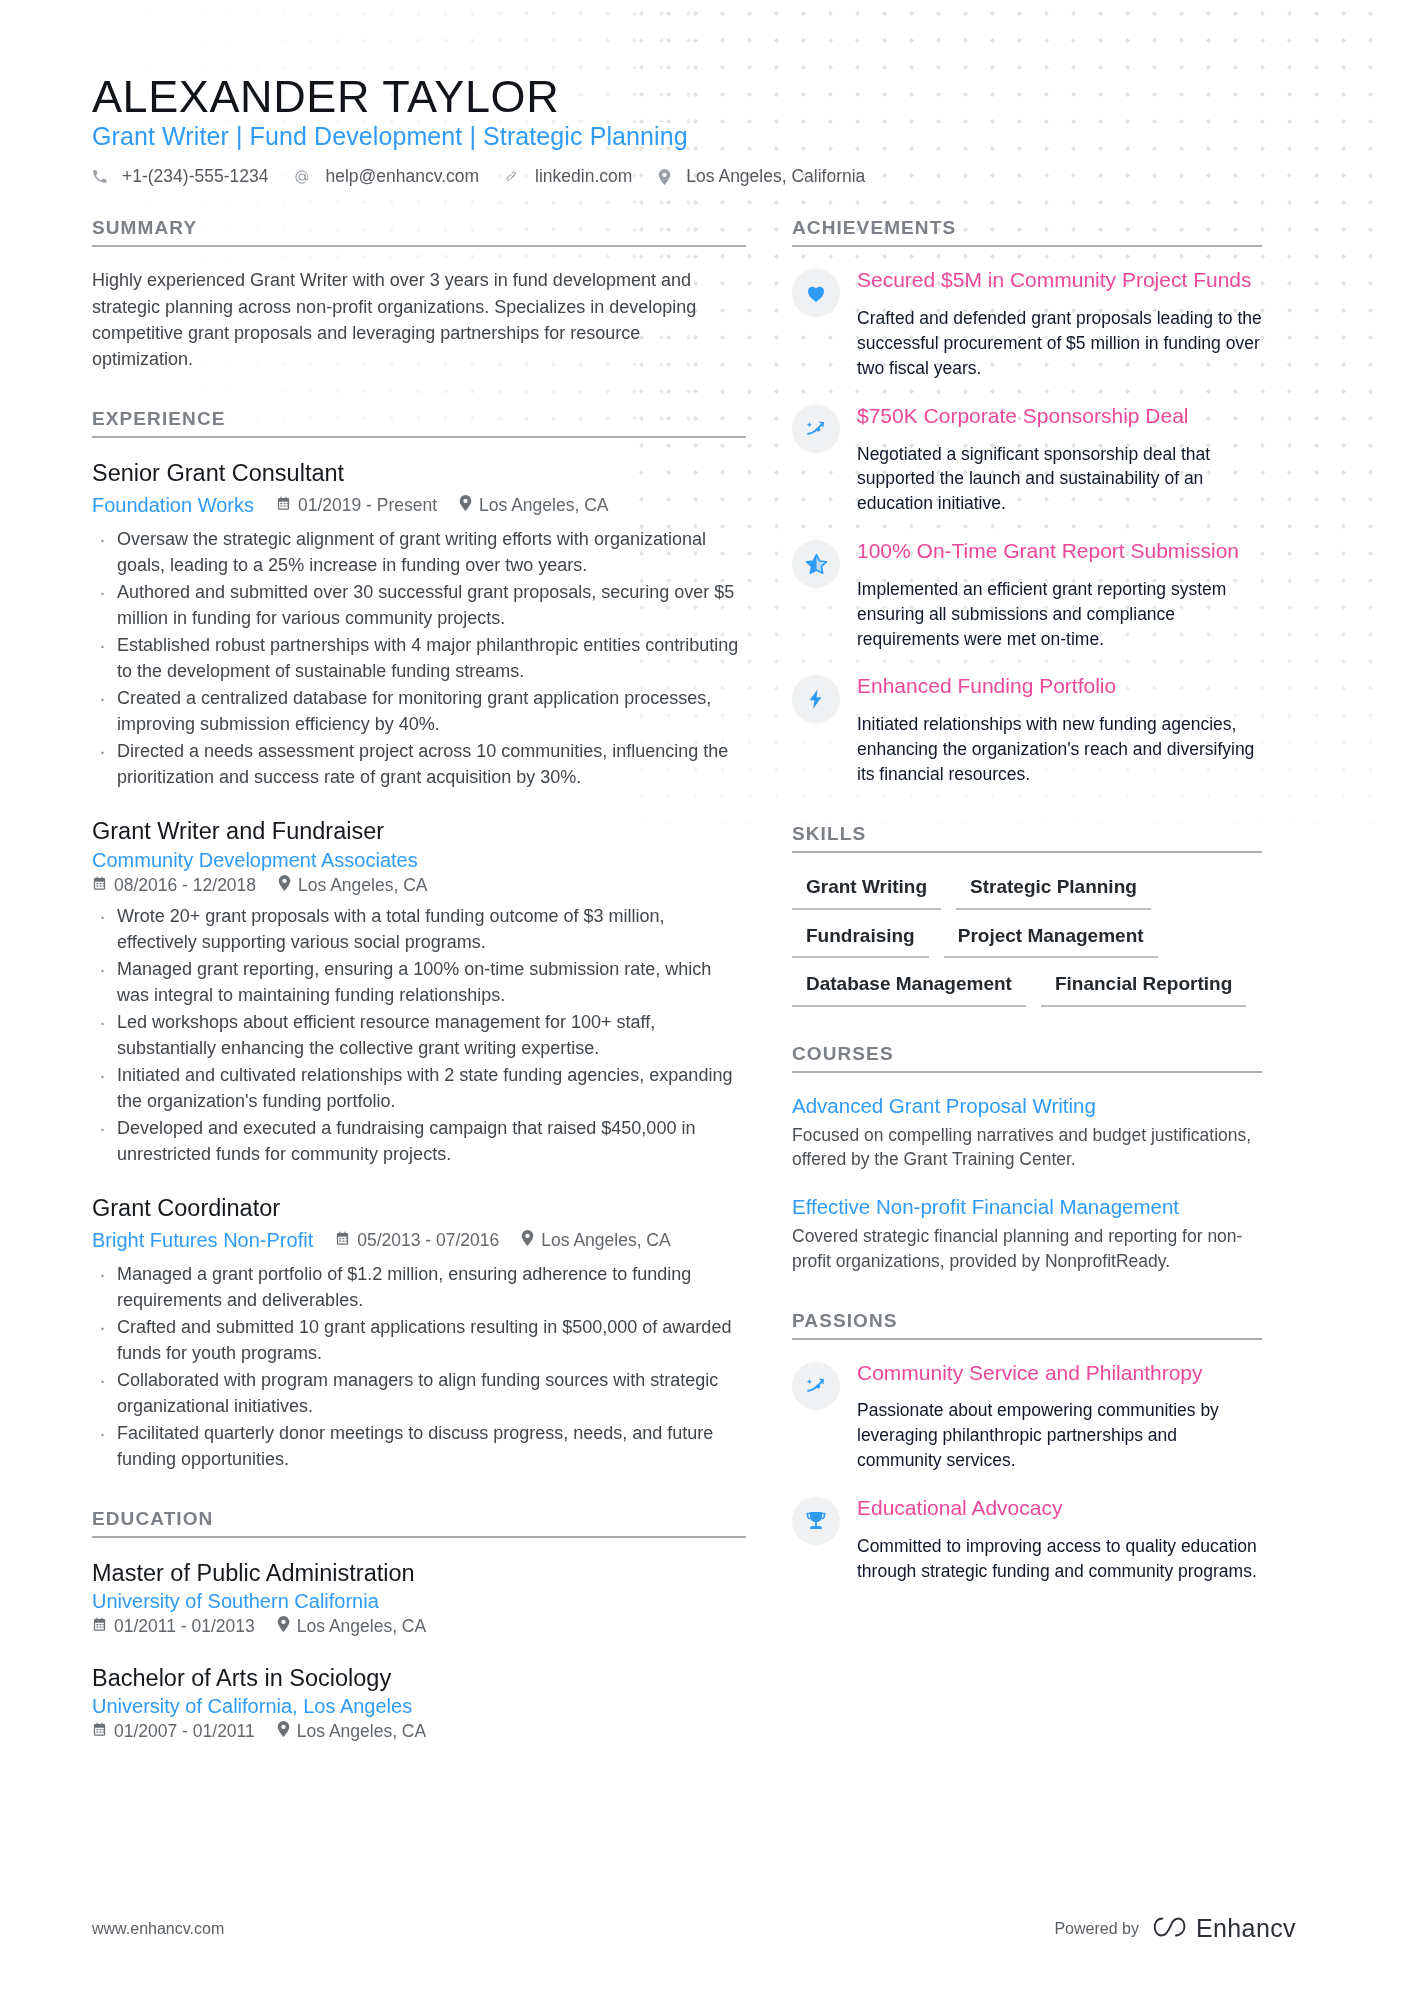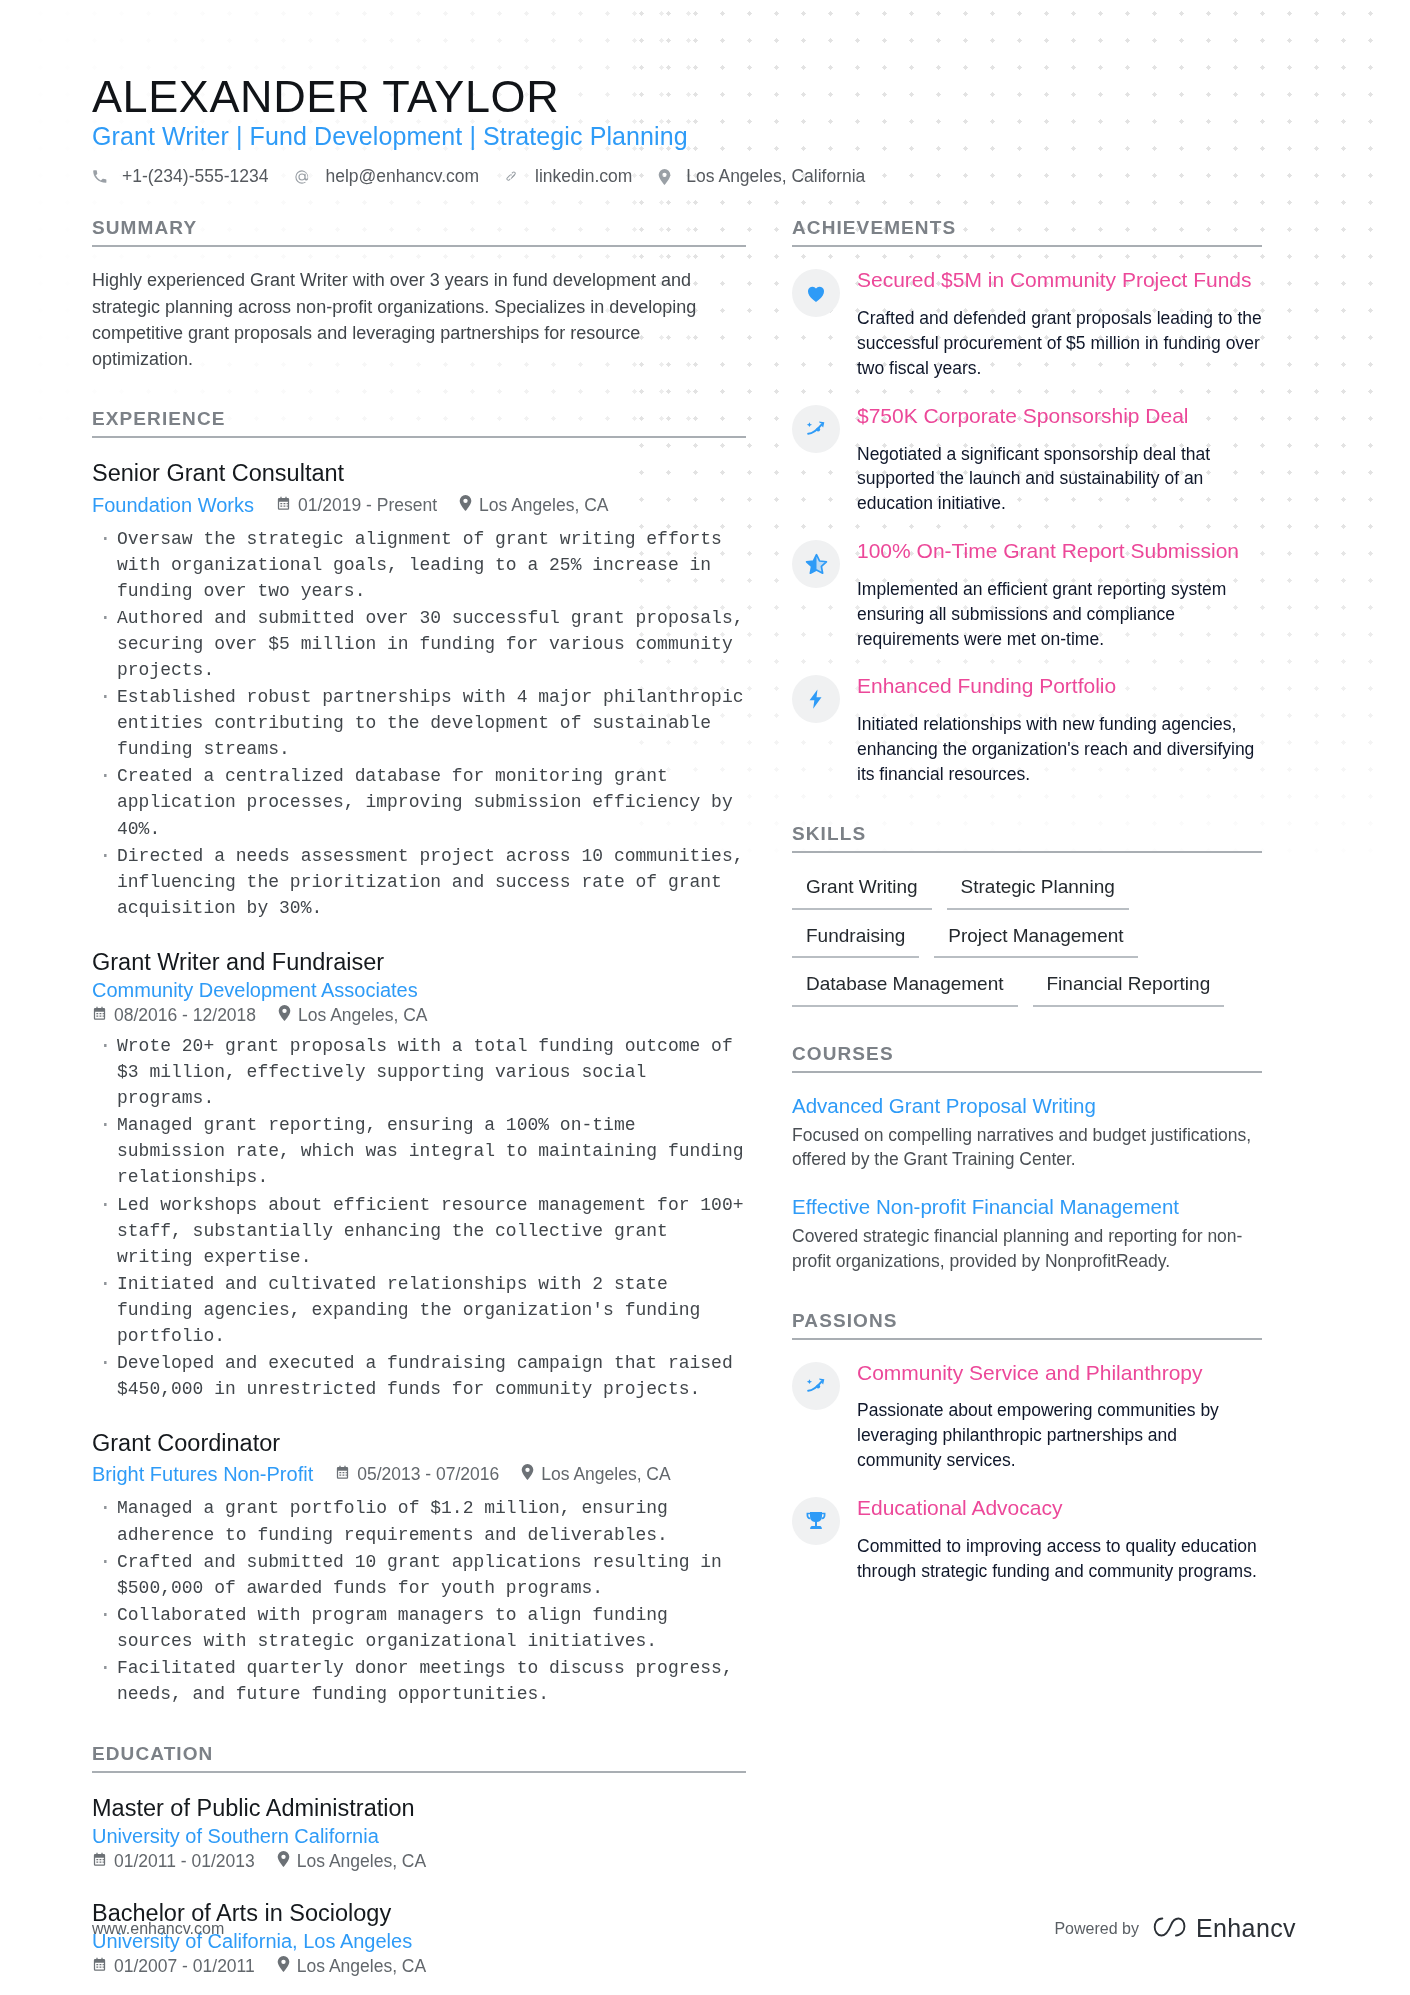--- a/index.html
+++ b/index.html
@@ -126,21 +126,21 @@
     line-height: 1.35;
   }
   .meta-chip {
     display: flex;
     align-items: center;
     gap: 7px;
     font-size: 17.5px;
     color: #62676c;
   }
   .entry-meta-wrap { margin-top: 1px; }
-  .bullets { margin-top: 7px; list-style: none; font-family: Liberation Mono, monospace; }
+  .bullets { margin-top: 7px; list-style: none; }
   .bullets li {
     position: relative;
     padding-left: 25px;
     font-size: 18px;
     line-height: 1.45;
     color: #41464b;
     margin-bottom: 1px;
   }
   .bullets li::before {
     content: "·";
@@ -183,20 +183,21 @@
     font-size: 17.5px;
     line-height: 1.42;
     color: #0f172a;
   }
 
   
   .skills {
     display: flex;
     flex-wrap: wrap;
     gap: 12px 15px;
+    font-weight: bold;
   }
   .skill {
     font-size: 19px;
     color: #24292e;
     padding: 2px 14px 8px 14px;
     border-bottom: 2px solid #b9bec3;
     line-height: 1.3;
     white-space: nowrap;
   }
 

